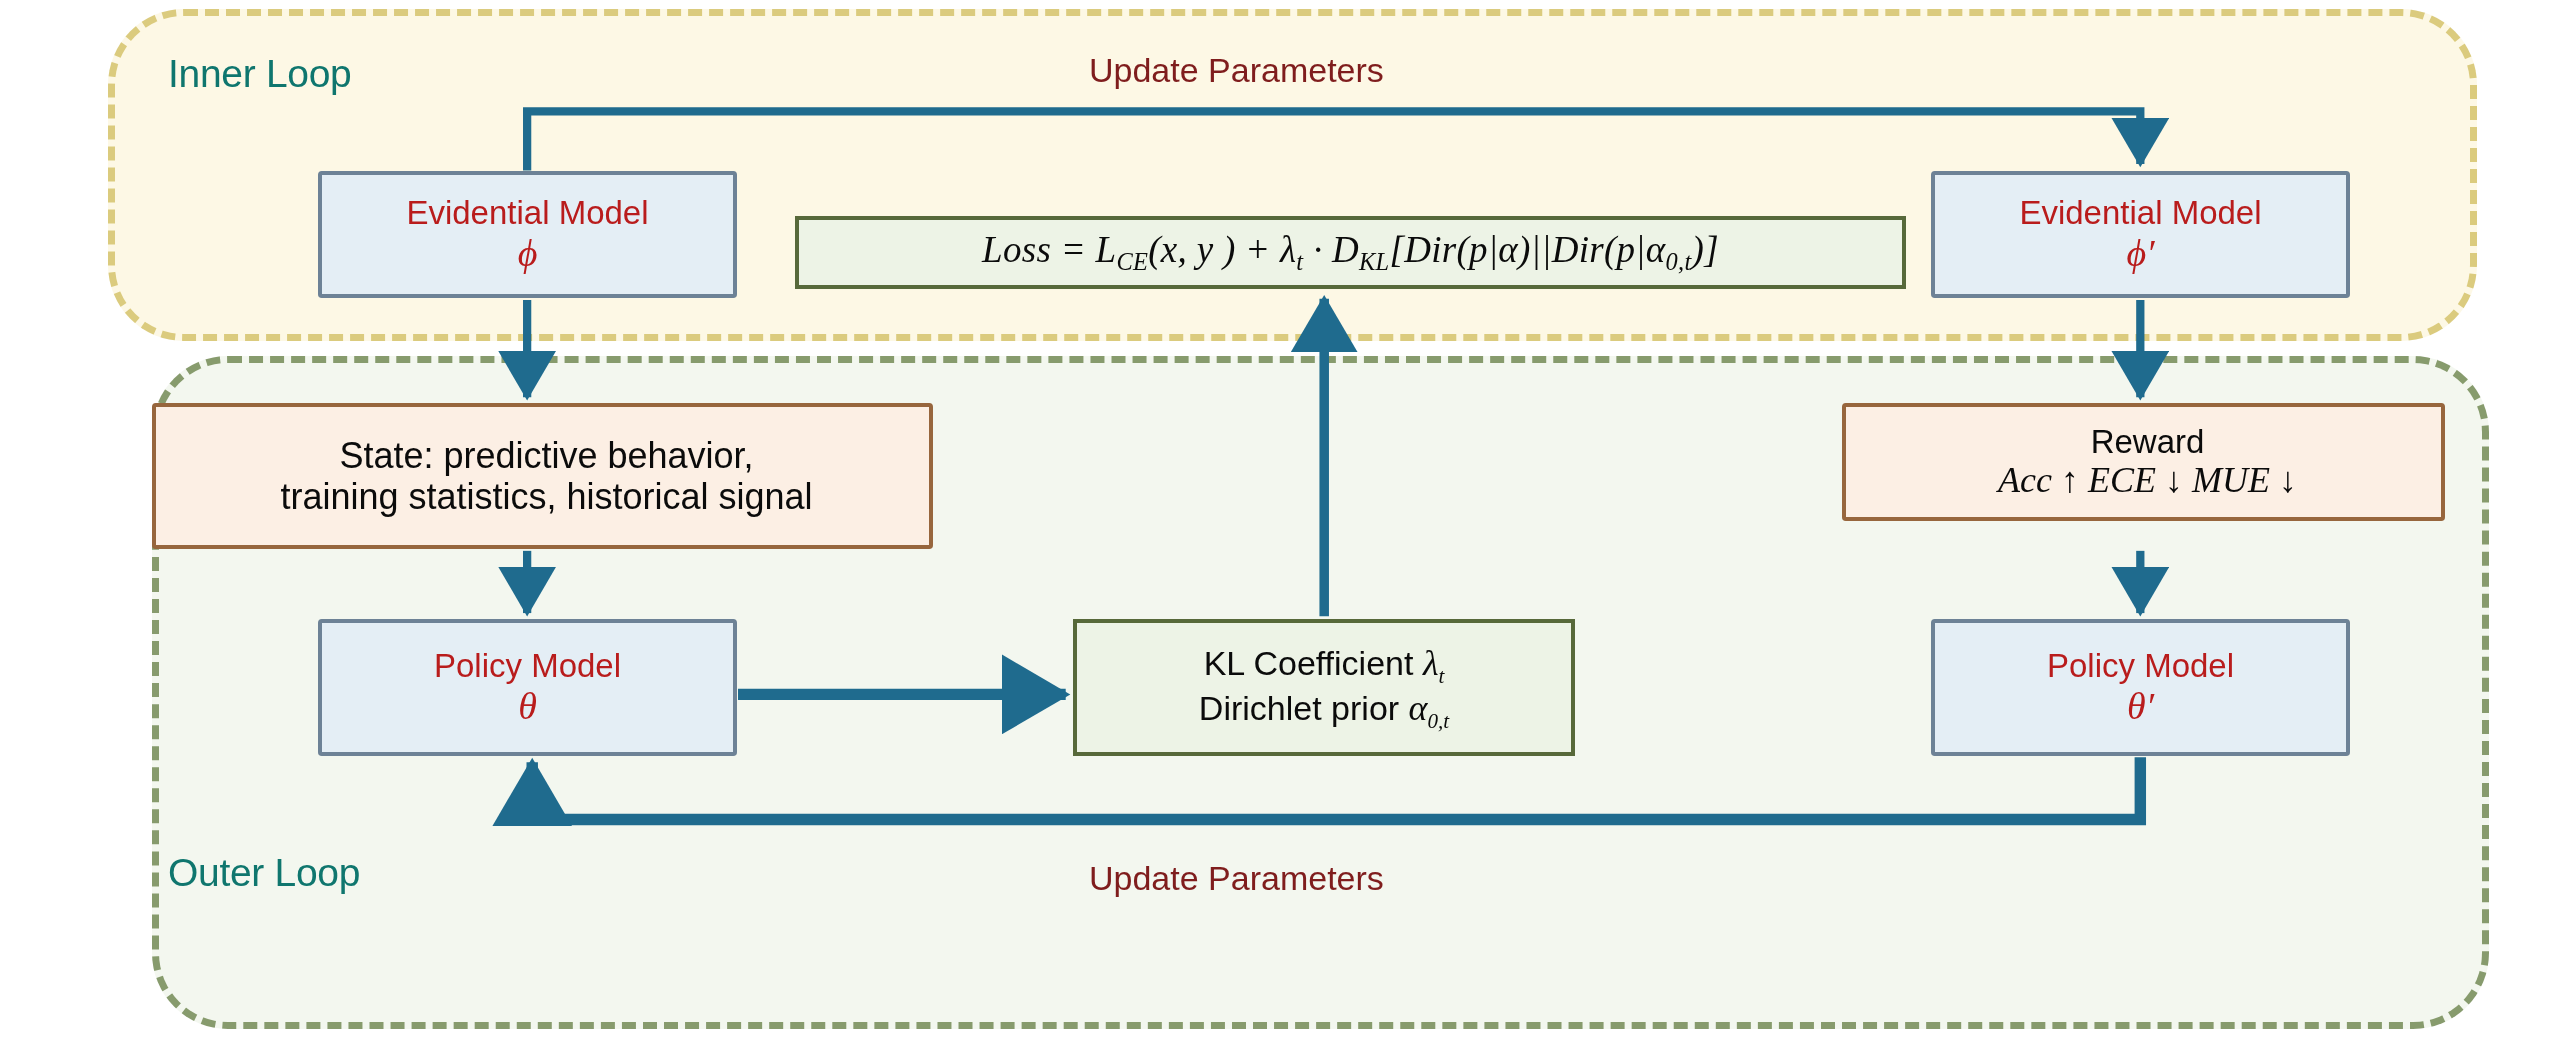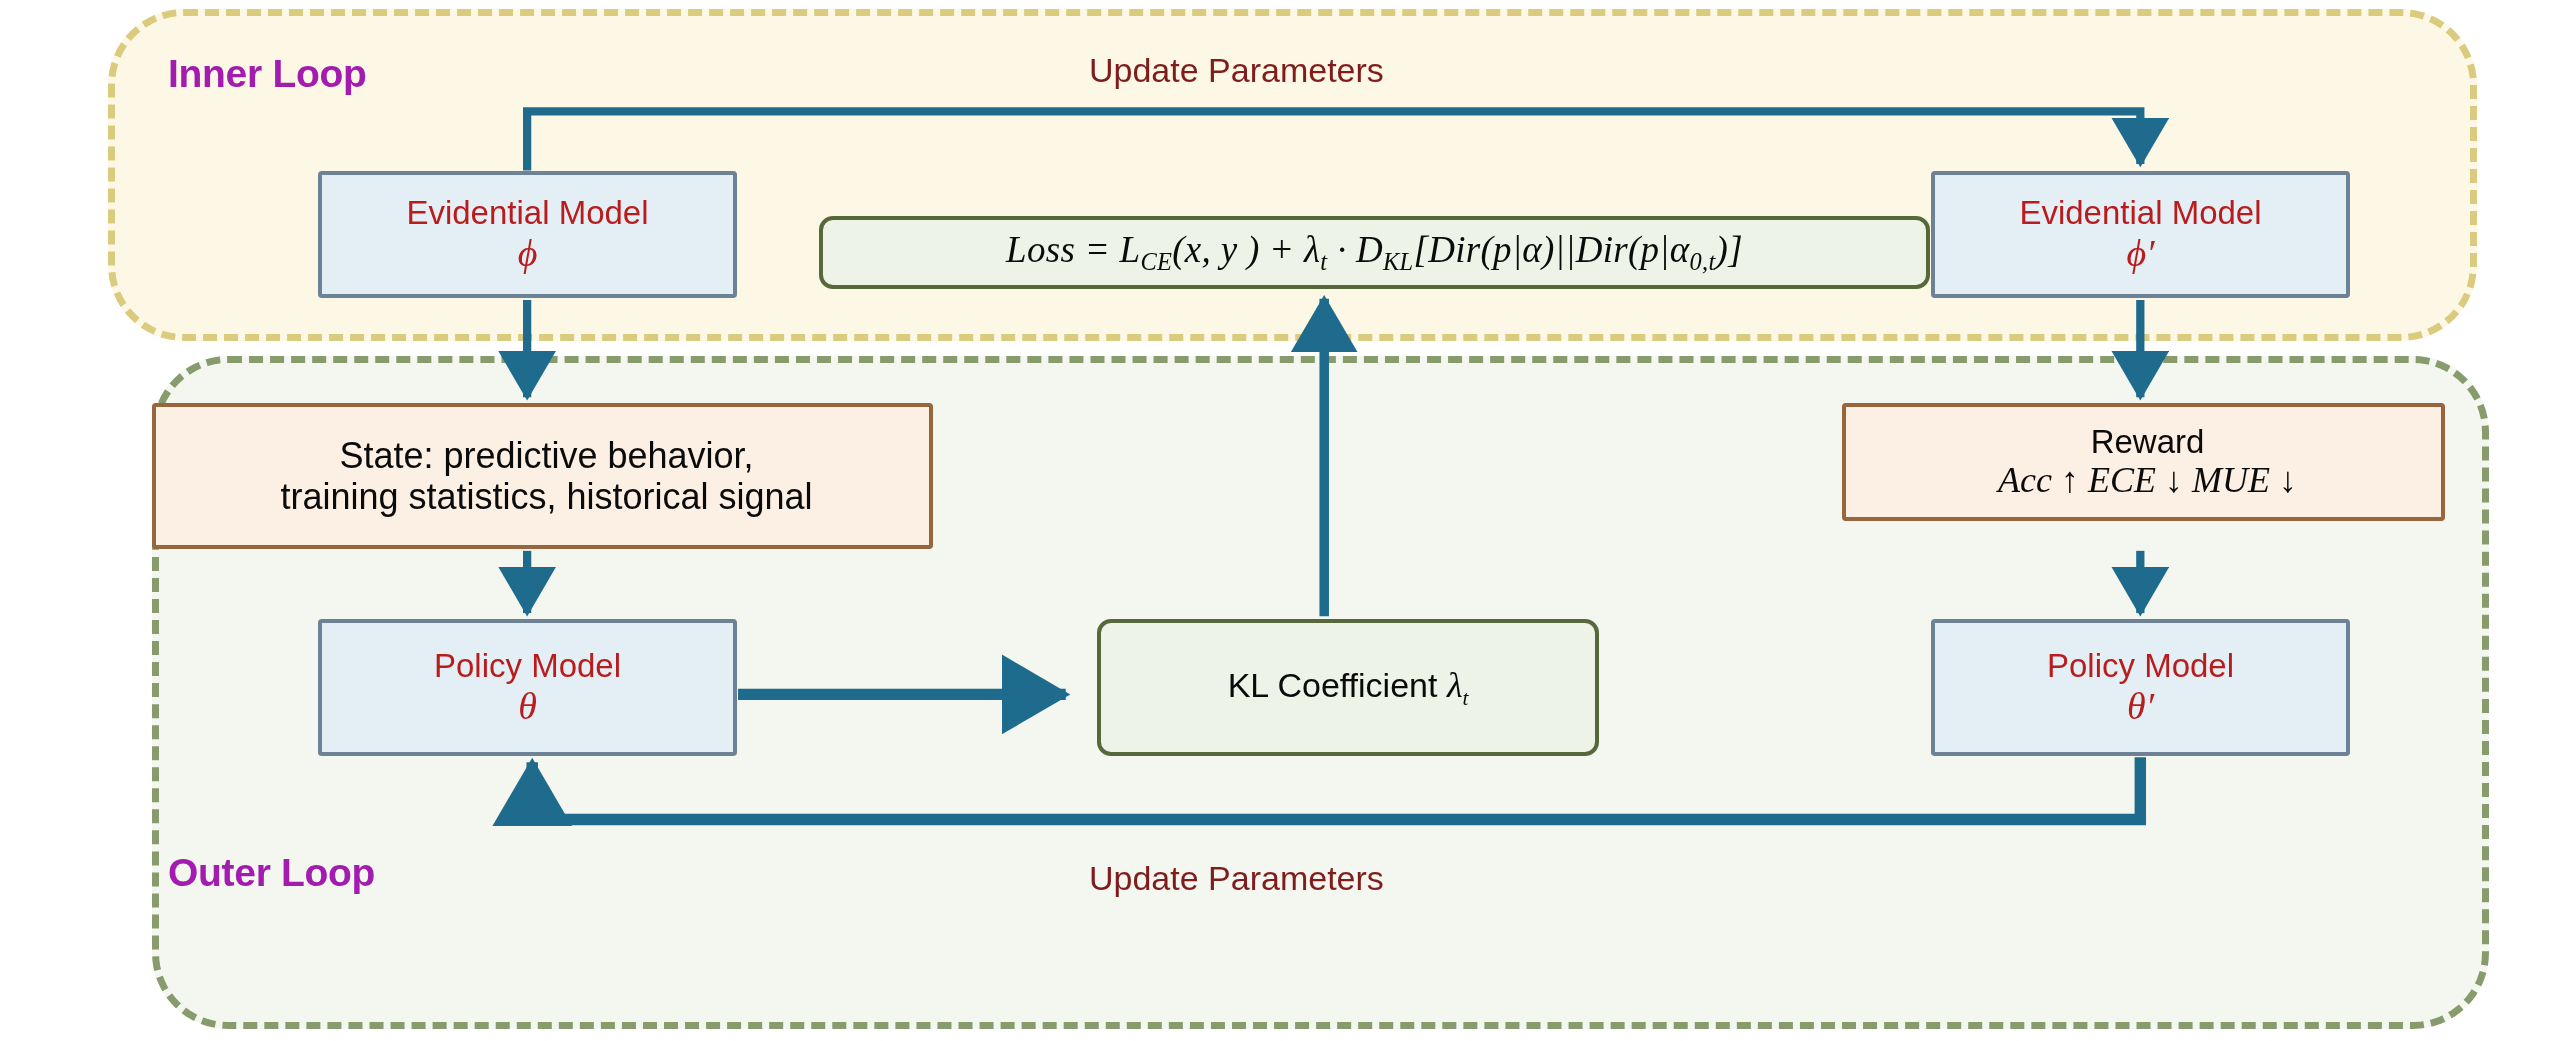--- a/index.html
+++ b/index.html
@@ -37,23 +37,23 @@
     top: 356px;
     width: 2337px;
     height: 673px;
     background: #f3f7ef;
     border: 7px dashed #879b6d;
     border-radius: 76px;
   }
 
   .loop-title {
     position: absolute;
-    font-weight: bold;
+    font-weight: normal;
     font-size: 39px;
-    color: #a21caf;
+    color: #0f766e;
     white-space: nowrap;
     letter-spacing: -0.3px;
   }
   #inner-loop-title { left: 168px; top: 52px; }
   #outer-loop-title { left: 168px; top: 851px; }
 
   .update-label {
     position: absolute;
     font-size: 34px;
     color: #7f1d1d;
@@ -79,24 +79,23 @@
   .node-blue {
     background: #e4eef5;
     border: 4.4px solid #6d8296;
     border-radius: 3.8px;
     font-size: 33px;
     color: #b91c1c;
   }
   .node-green {
     background: #edf3e6;
     border: 4.4px solid #57693a;
-    border-radius: 14px;
+    border-radius: 0;
     font-size: 33px;
     color: #0b0b0b;
-    margin-left: 24px;
   }
   .node-peach {
     background: #fcefe4;
     border: 4.4px solid #97663d;
     border-radius: 3.8px;
     font-size: 33px;
     color: #0b0b0b;
     padding-left: 8px;
   }
 
@@ -211,20 +210,21 @@
     <span class="ln mathit">Acc ↑ ECE ↓ MUE ↓</span>
   </div>
 
   <div class="node node-blue" id="policy-model-theta">
     <span class="ln">Policy Model</span>
     <span class="ln mathit-lg">θ</span>
   </div>
 
   <div class="node node-green" id="kl-coefficient-box">
     <span class="ln"><span>KL Coefficient </span><span class="mathit">λ</span><span class="mathit sub">t</span></span>
+    <span class="ln"><span>Dirichlet prior </span><span class="mathit">α</span><span class="mathit sub">0,t</span></span>
   </div>
 
   <div class="node node-blue" id="policy-model-theta-prime">
     <span class="ln">Policy Model</span>
     <span class="ln mathit-lg">θ′</span>
   </div>
 
 </div>
 
 

